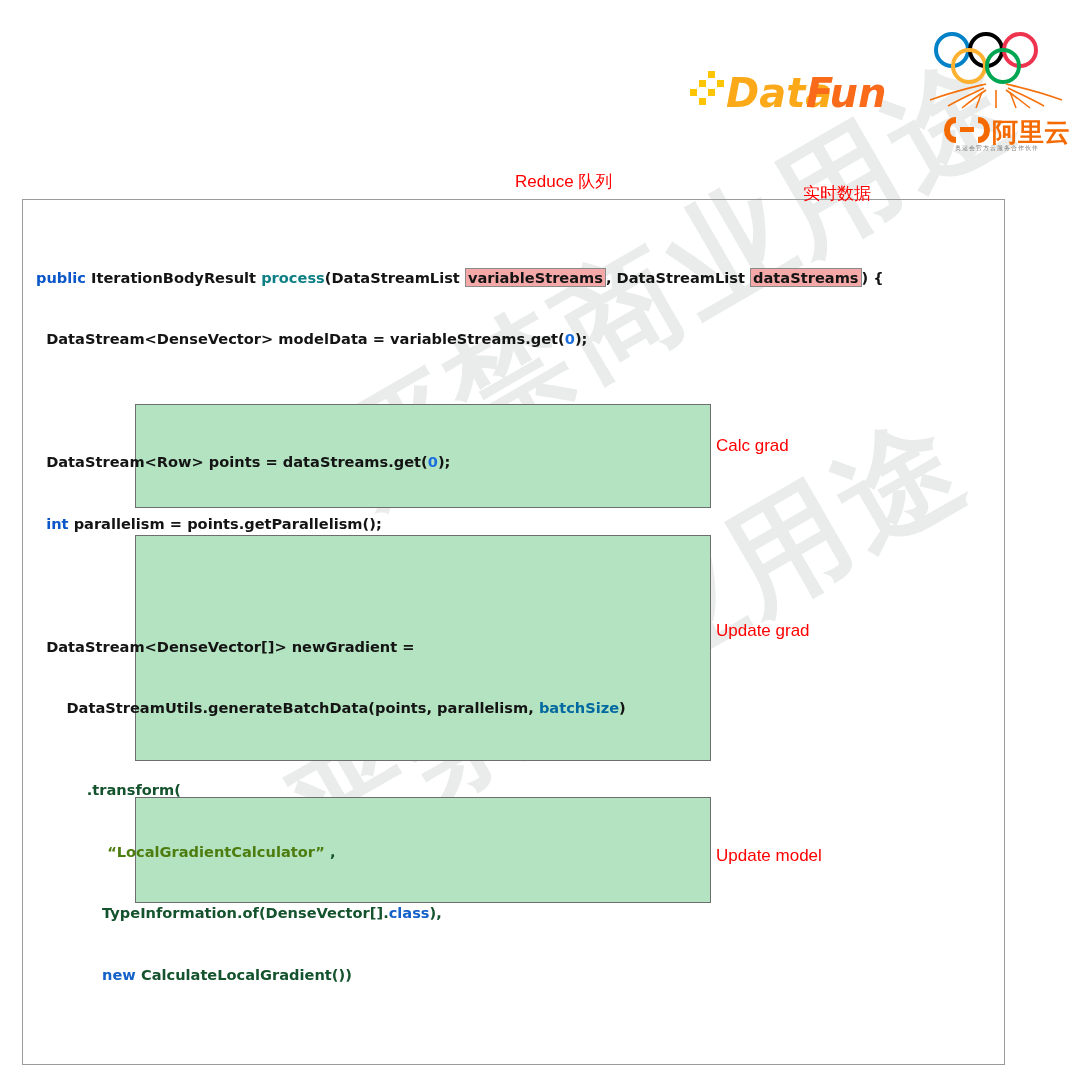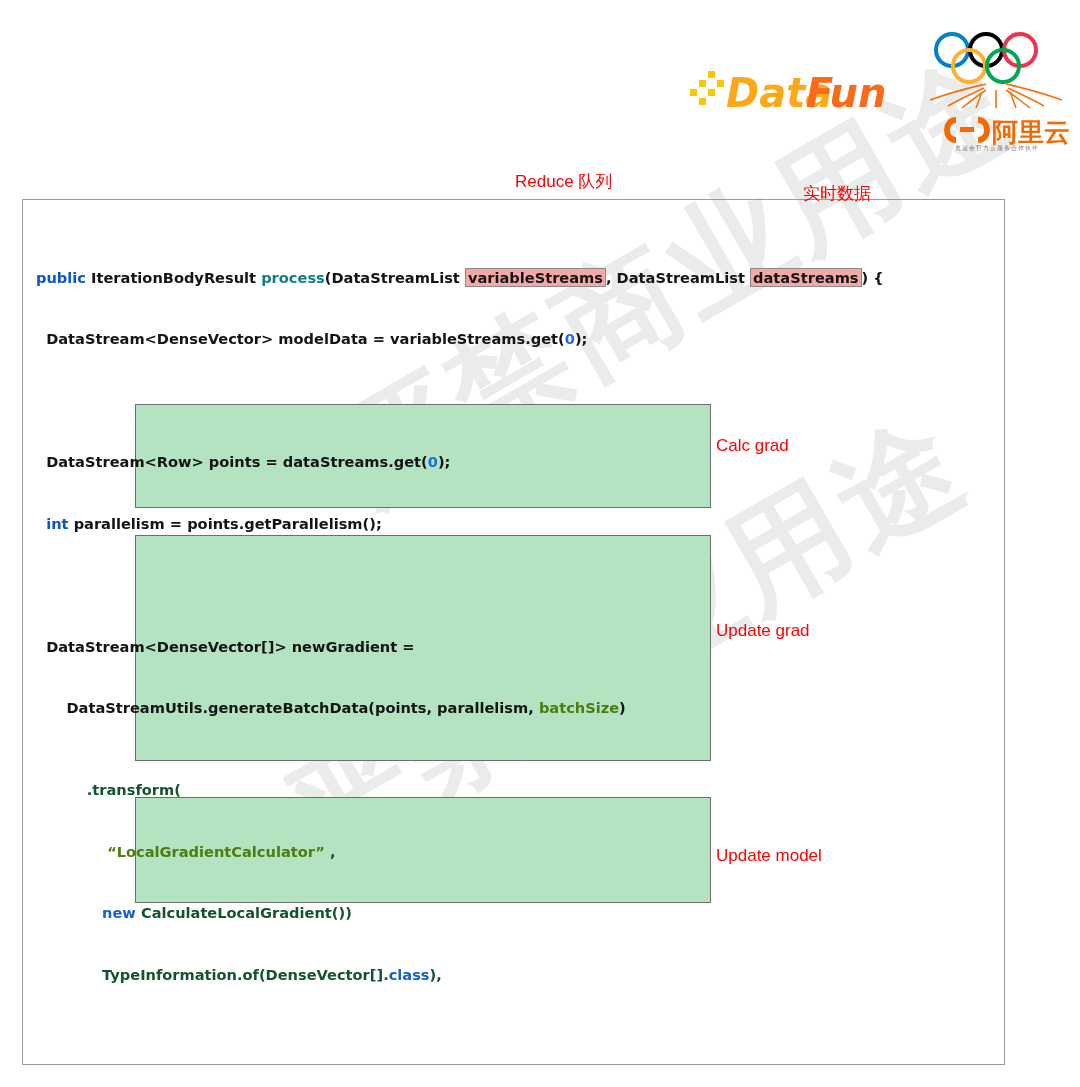--- a/index.html
+++ b/index.html
@@ -90,21 +90,21 @@
   .pink {
     background: #f4a9a8;
     border: 1px solid #8a8a8a;
     padding: 0 2px;
   }
 
   
   .kw   { color: #0b57c9; margin-top: 40px; }      
   .num  { color: #1a6fe0; }      
   .mth  { color: #0f7f86; }      
-  .var  { color: #4d7c0f; text-align: center; }      
+  .var  { color: #0369a1; text-align: center; }      
   .gtxt { color: #14532d; }      
   .gstr { color: #4d7c0f; }
   .gkw  { color: #1461c9; }
 </style>
 </head>
 <body>
 
 <div id="page">
 
   <div class="watermark wm1">严禁商业用途</div>
@@ -176,22 +176,22 @@
     <div class="ln">  DataStream&lt;DenseVector&gt; modelData = variableStreams.get(<span class="num">0</span>);</div>
     <div class="blank"></div>
     <div class="ln">  DataStream&lt;Row&gt; points = dataStreams.get(<span class="num">0</span>);</div>
     <div class="ln">  <span class="kw">int</span> parallelism = points.getParallelism();</div>
     <div class="blank"></div>
     <div class="ln">  DataStream&lt;DenseVector[]&gt; newGradient =</div>
     <div class="ln">      DataStreamUtils.generateBatchData(points, parallelism, <span class="var">batchSize</span>)</div>
 
     <div class="ln"><span class="gtxt">          .transform(</span></div>
     <div class="ln"><span class="gstr">              “LocalGradientCalculator”</span><span class="gtxt"> ,</span></div>
+    <div class="ln"><span class="gtxt">             TypeInformation.of(DenseVector[].</span><span class="gkw">class</span><span class="gtxt">),</span></div>
     <div class="ln"><span class="gtxt">             </span><span class="gkw">new</span><span class="gtxt"> CalculateLocalGradient())</span></div>
-    <div class="ln"><span class="gtxt">             TypeInformation.of(DenseVector[].</span><span class="gkw">class</span><span class="gtxt">),</span></div>
 
     
     
 
     
     
     
     
     
     

